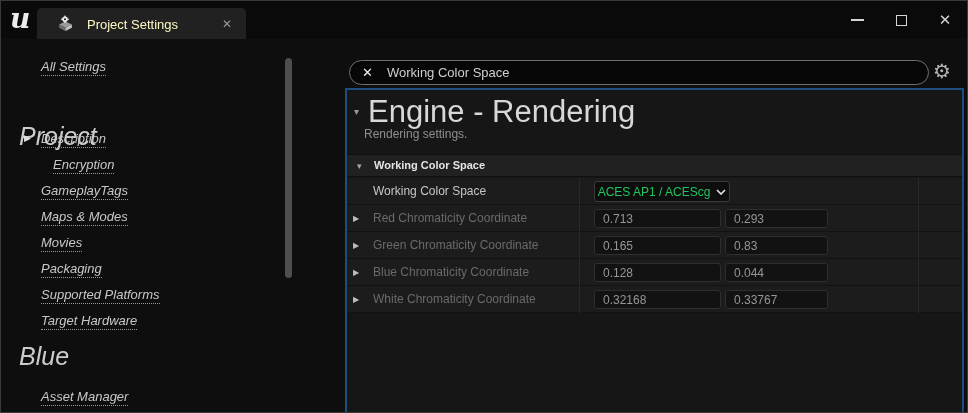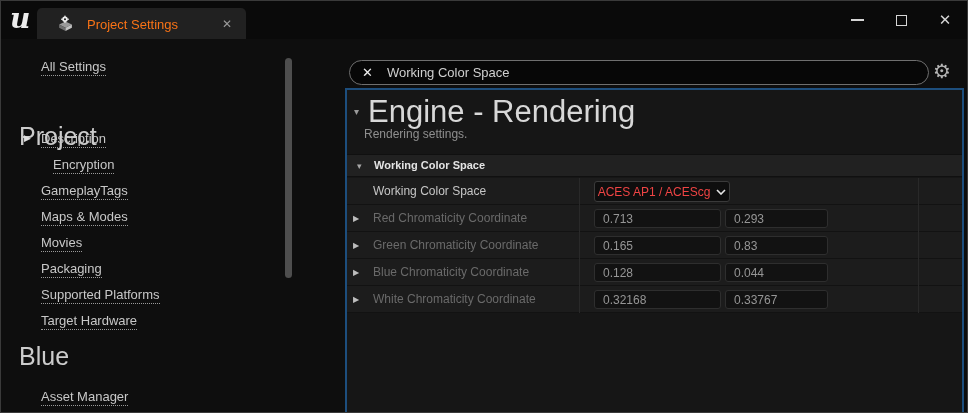--- a/index.html
+++ b/index.html
@@ -11,30 +11,30 @@
   }
   .icon{font-family:"DejaVu Sans",sans-serif;}
 
   
   .topbar{position:absolute;left:0;top:0;right:0;height:38px;background:#0a0a0a;}
   .logo{position:absolute;left:9px;top:1px;font-family:"DejaVu Serif",serif;
         font-style:italic;font-weight:bold;font-size:28px;color:#ededed;}
   .tab{position:absolute;left:36px;top:7px;width:209px;height:31px;background:#212121;
        border-radius:5px 5px 0 0;}
   .tab-icon{position:absolute;left:20px;top:7px;width:17px;height:17px;}
-  .tab-title{position:absolute;left:50px;top:9px;font-size:13px;color:#f97316;}
+  .tab-title{position:absolute;left:50px;top:9px;font-size:13px;color:#fef9c3;}
   .tab-close{position:absolute;right:14px;top:9px;font-size:12px;color:#9a9a9a;cursor:pointer;}
   .win-controls{position:absolute;right:0;top:0;height:38px;display:flex;}
   .win-btn{width:44px;height:38px;display:flex;align-items:center;justify-content:center;cursor:pointer;}
   .min-glyph{width:13px;height:2px;background:#d5d5d5;}
   .max-glyph{width:11px;height:11px;border:1.5px solid #d5d5d5;box-sizing:border-box;}
   .close-glyph{font-size:15px;color:#d5d5d5;line-height:1;}
 
   
-  .sidebar{position:absolute;left:0;top:38px;width:310px;bottom:0;}
+  .sidebar{position:absolute;left:0;top:38px;width:310px;bottom:0;font-style:italic;}
   .side-link{font-size:13px;color:#c8c8c8;border-bottom:1px dotted #9a9a9a;
              padding-bottom:1px;cursor:pointer;display:inline-block;}
   .all-settings{position:absolute;left:40px;top:20px;}
   .section-title{position:absolute;left:18px;font-size:25px;color:#cccccc;}
   .side-item{position:absolute;left:40px;}
   .sel-tri{position:absolute;left:23px;font-size:9px;color:#e0e0e0;}
   .scroll-thumb{position:absolute;left:284px;top:19px;width:7px;height:220px;
                 border-radius:4px;background:#4e4e4e;cursor:pointer;}
 
   
@@ -56,21 +56,21 @@
   .cat-tri{position:absolute;left:10px;top:6px;font-size:9px;color:#a8a8a8;cursor:pointer;}
   .cat-label{position:absolute;left:27px;top:4px;font-size:11px;font-weight:bold;color:#e4e4e4;}
   .rows{position:absolute;left:0;top:88px;width:100%;}
   .prow{position:relative;height:27px;background:#1c1c1c;border-bottom:1px solid #121212;box-sizing:border-box;}
   .row-label{position:absolute;left:26px;top:0;line-height:26px;font-size:12px;color:#c6c6c6;white-space:nowrap;}
   .prow.dim .row-label{color:#6a6a6a;}
   .row-tri{position:absolute;left:6px;top:9px;font-size:8px;color:#bdbdbd;cursor:pointer;}
   .dropdown{position:absolute;left:247px;top:3px;width:136px;height:21px;background:#0e0e0e;
             border:1px solid #3a3a3a;border-radius:3px;box-sizing:border-box;cursor:pointer;
             display:flex;align-items:center;justify-content:center;gap:6px;}
-  .dropdown span{font-size:12px;color:#ef4444;white-space:nowrap;}
+  .dropdown span{font-size:12px;color:#22c55e;white-space:nowrap;}
   .vinput{position:absolute;top:4px;height:19px;background:#121212;border:1px solid #2e2e2e;
           border-radius:3px;color:#969696;font-size:12px;padding:0 8px;box-sizing:border-box;
           font-family:"Liberation Sans",sans-serif;outline:none;}
   .vx{left:247px;width:127px;}
   .vy{left:378px;width:103px;}
   .vdiv{position:absolute;top:88px;width:1px;height:135px;background:#292929;}
 </style>
 </head>
 <body>
 

